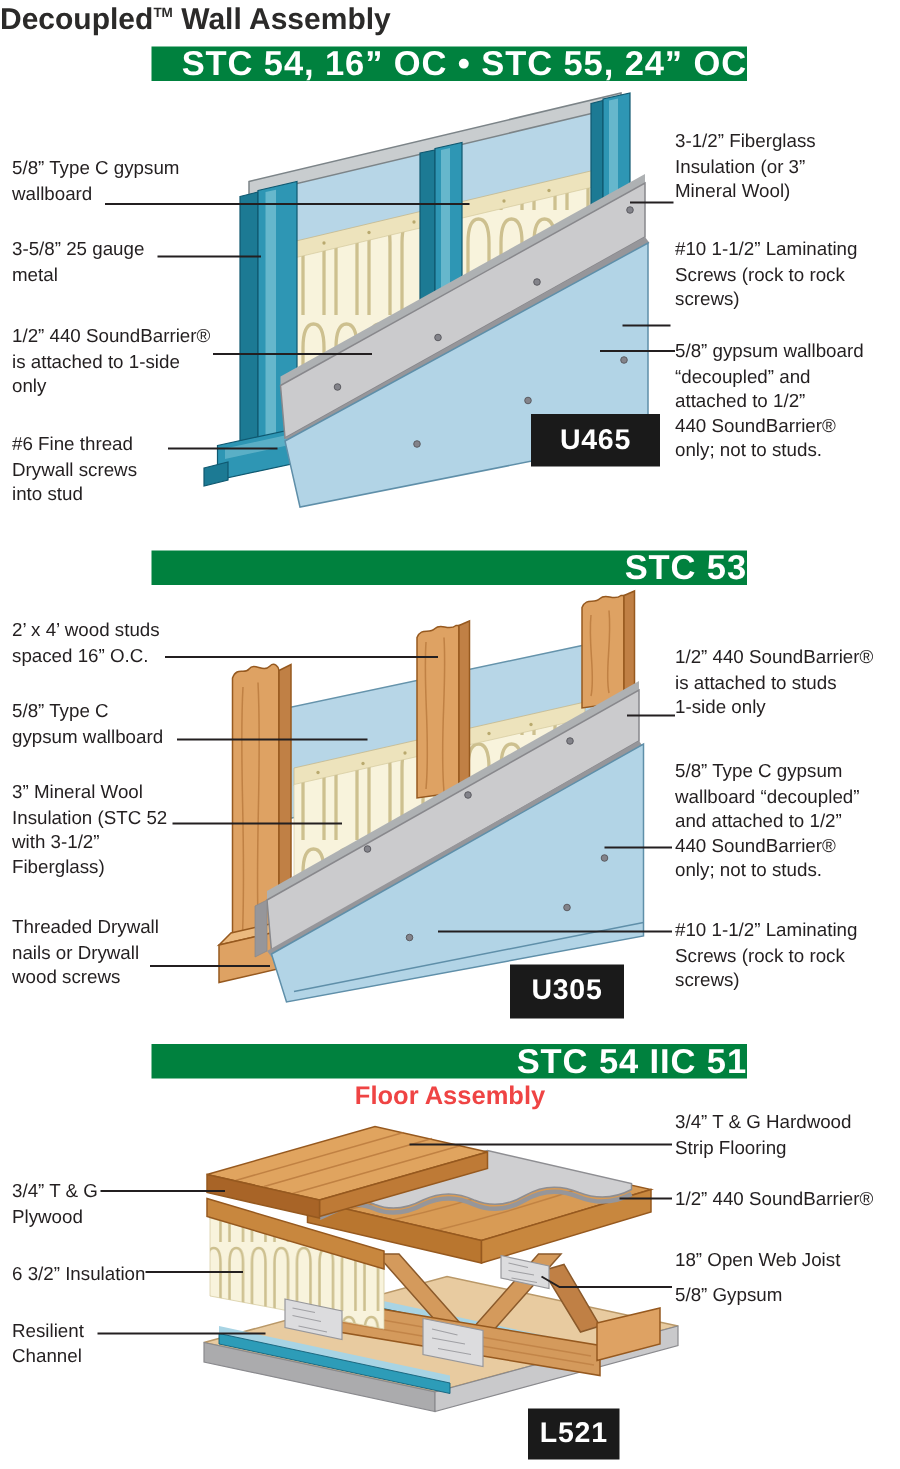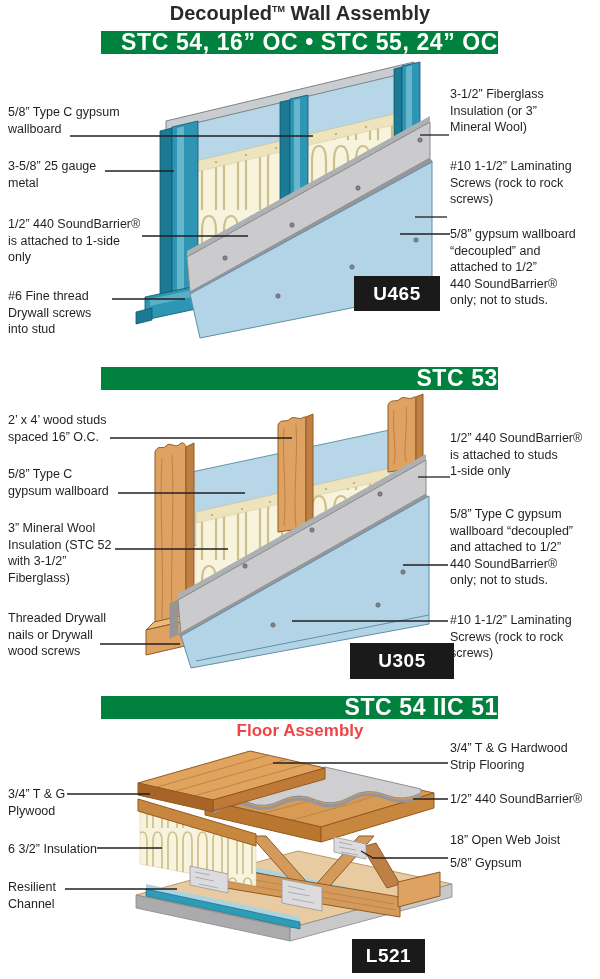--- a/index.html
+++ b/index.html
@@ -1,19 +1,19 @@
 <!DOCTYPE html>
 <html style="--green: #00813E; --badge: #1A1A1A; --stud_teal: #2E96B4; --wallboard_blue: #B2D4E6; --insulation_cream: #F8F3DC; --soundbarrier_gray: #CBCBCD; --wood: #DEA263;"><head>
 <meta charset="utf-8">
 <style>
   html,body{margin:0;padding:0;}
   body{width:600px;height:979px;position:relative;background:#ffffff;overflow:hidden;
        font-family:"Liberation Sans",sans-serif;}
   #art{position:absolute;left:0;top:0;z-index:1;}
-  .title{position:absolute;top:2px;left:0;width:600px;text-align:center;
+  .title{position:absolute;top:2px;left:0;width:600px;text-align:left;
          font-weight:bold;font-size:20px;color:#2b2a29;z-index:2;}
   .title sup{font-size:9px;vertical-align:super;}
   .banner{position:absolute;left:101px;width:397px;height:23px;background:var(--green);
           color:#fff;text-align:right;font-weight:bold;font-size:23px;line-height:23px;
           letter-spacing:.6px;z-index:2;}
   .subtitle{position:absolute;left:0;width:600px;text-align:center;font-weight:bold;
             font-size:17px;color:#ef4444;z-index:2;}
   .badge{position:absolute;background:var(--badge);color:#fff;display:flex;align-items:center;
          justify-content:center;font-weight:bold;font-size:19px;letter-spacing:.5px;z-index:2;}
   .label{position:absolute;font-size:12.5px;line-height:16.5px;color:#231f20;
@@ -242,22 +242,22 @@
 </svg>
 
 <div class="title"><span>Decoupled</span><sup>TM</sup><span> Wall Assembly</span></div>
 
 <div class="banner" style="top:31px">STC 54, 16” OC • STC 55, 24” OC</div>
 <div class="banner" style="top:367px">STC 53</div>
 <div class="banner" style="top:696px">STC 54 IIC 51</div>
 <div class="subtitle" style="top:721px">Floor Assembly</div>
 
 <div class="badge" style="left:354px;top:276px;width:86px;height:35px">U465</div>
-<div class="badge" style="left:350px;top:643px;width:104px;height:36px">U305</div>
-<div class="badge" style="left:352px;top:939px;width:73px;height:34px">L521</div>
+<div class="badge" style="left:340px;top:643px;width:76px;height:36px">U305</div>
+<div class="badge" style="left:352px;top:939px;width:61px;height:34px">L521</div>
 
 <div class="label" style="left:8px;top:104px">5/8” Type C gypsum
 wallboard</div>
 <div class="label" style="left:8px;top:158px">3-5/8” 25 gauge
 metal</div>
 <div class="label" style="left:8px;top:216px">1/2” 440 SoundBarrier®
 is attached to 1-side
 only</div>
 <div class="label" style="left:8px;top:288px">#6 Fine thread
 Drywall screws

